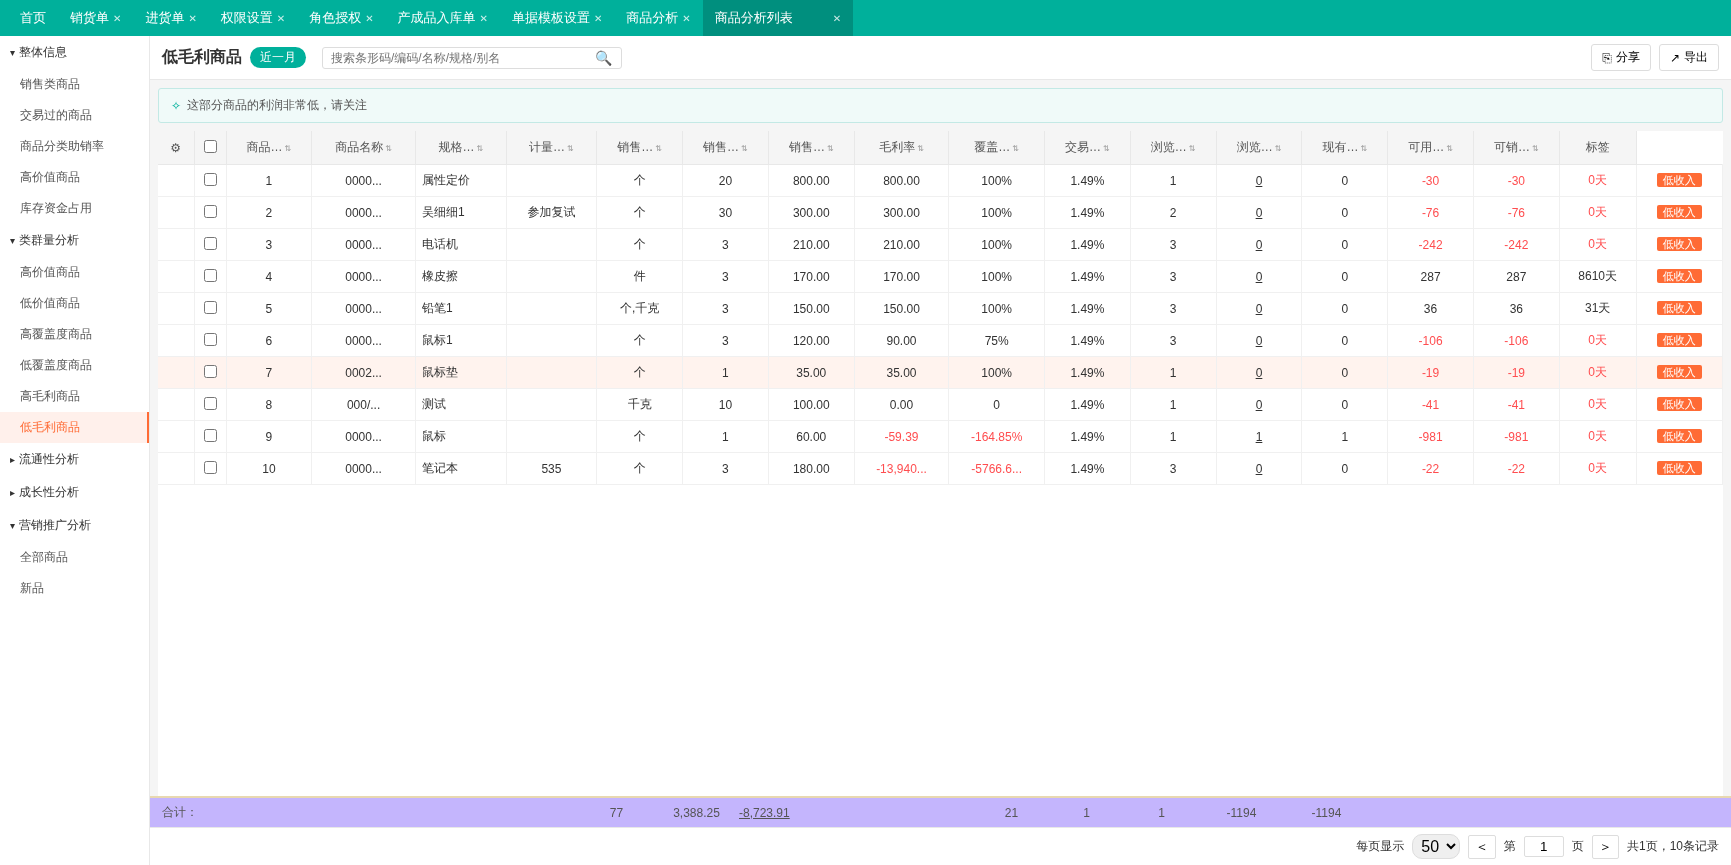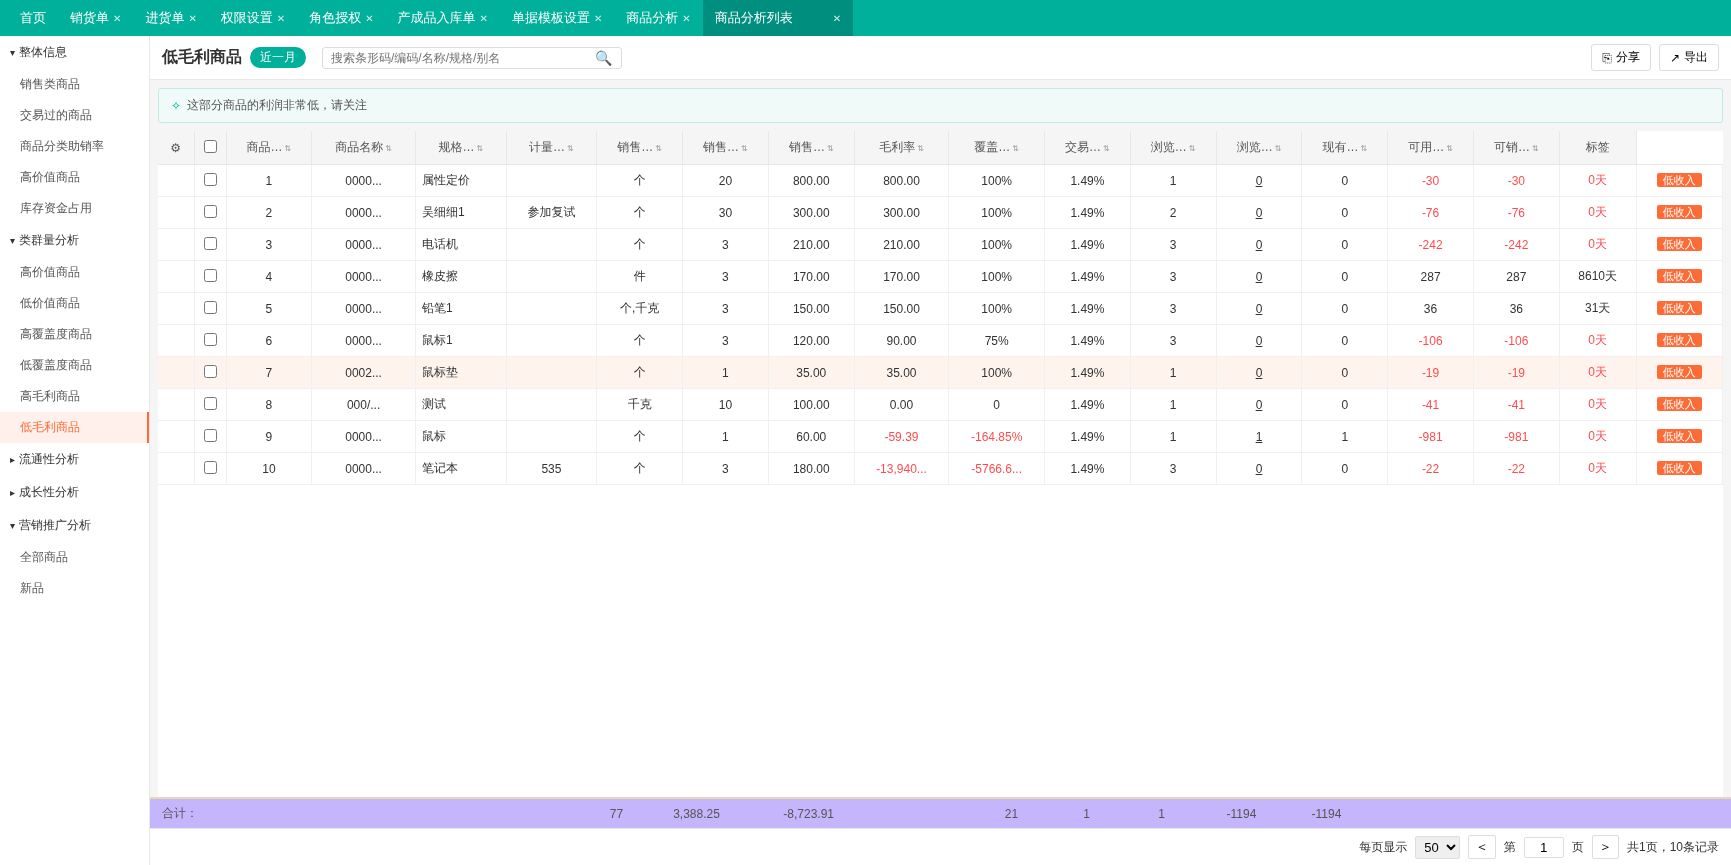--- a/index.html
+++ b/index.html
@@ -52,21 +52,21 @@
     .tag-badge { background: #ff6b35; color: #fff; padding: 1px 6px; border-radius: 2px; font-size: 11px; }
     .tag-badge.low { background: #ff6b35; margin-top: 15px; }
     .text-red { color: #ff4d4f; }
     .underline-num { text-decoration: underline; cursor: pointer; color: #333; }
 
     
     .table-footer { background: #c4b5fd; border-top: 2px solid #e8d8b0; padding: 6px 12px; display: flex; align-items: center; font-size: 12px; color: #555; font-weight: 500; }
 
     
     .pagination-bar { background: #fff; border-top: 1px solid #e8e8e8; padding: 6px 12px; display: flex; align-items: center; justify-content: flex-end; gap: 8px; font-size: 12px; }
-    .page-size-select { border: 1px solid #ddd; padding: 2px 4px; border-radius: 2px; font-size: 13px; }
+    .page-size-select { border: 1px solid #ddd; padding: 2px 4px; border-radius: 10px; font-size: 16px; }
     .page-btn { padding: 2px 6px; border: 1px solid #ddd; border-radius: 2px; cursor: pointer; background: #fff; }
     .page-input { width: 40px; border: 1px solid #ddd; padding: 2px 4px; text-align: center; border-radius: 2px; }
 
     .settings-icon-col { width: 36px; }
     .checkbox-col { width: 32px; }
   </style>
 </head>
 <body>
 
 <nav class="top-nav">
@@ -421,21 +421,21 @@
     </tr>
           </tbody>
       </table>
     </div>
 
     <div class="table-footer">
       <span style="width:185px; display:inline-block;">合计：</span>
       <span style="width:232px; display:inline-block;"></span>
       <span style="width:75px; display:inline-block; text-align:center;">77</span>
       <span style="width:85px; display:inline-block; text-align:center;">3,388.25</span>
-      <span style="width:95px; display:inline-block; text-align:right;">-8,723.91</span>
+      <span style="width:95px; display:inline-block; text-align:left;text-decoration:underline;">-8,723.91</span>
       <span style="width:75px; display:inline-block;"></span>
       <span style="width:65px; display:inline-block;"></span>
       <span style="width:75px; display:inline-block; text-align:center;">21</span>
       <span style="width:75px; display:inline-block; text-align:center;">1</span>
       <span style="width:75px; display:inline-block; text-align:center;">1</span>
       <span style="width:85px; display:inline-block; text-align:center;">-1194</span>
       <span style="width:85px; display:inline-block; text-align:center;">-1194</span>
     </div>
 
     <div class="pagination-bar">

